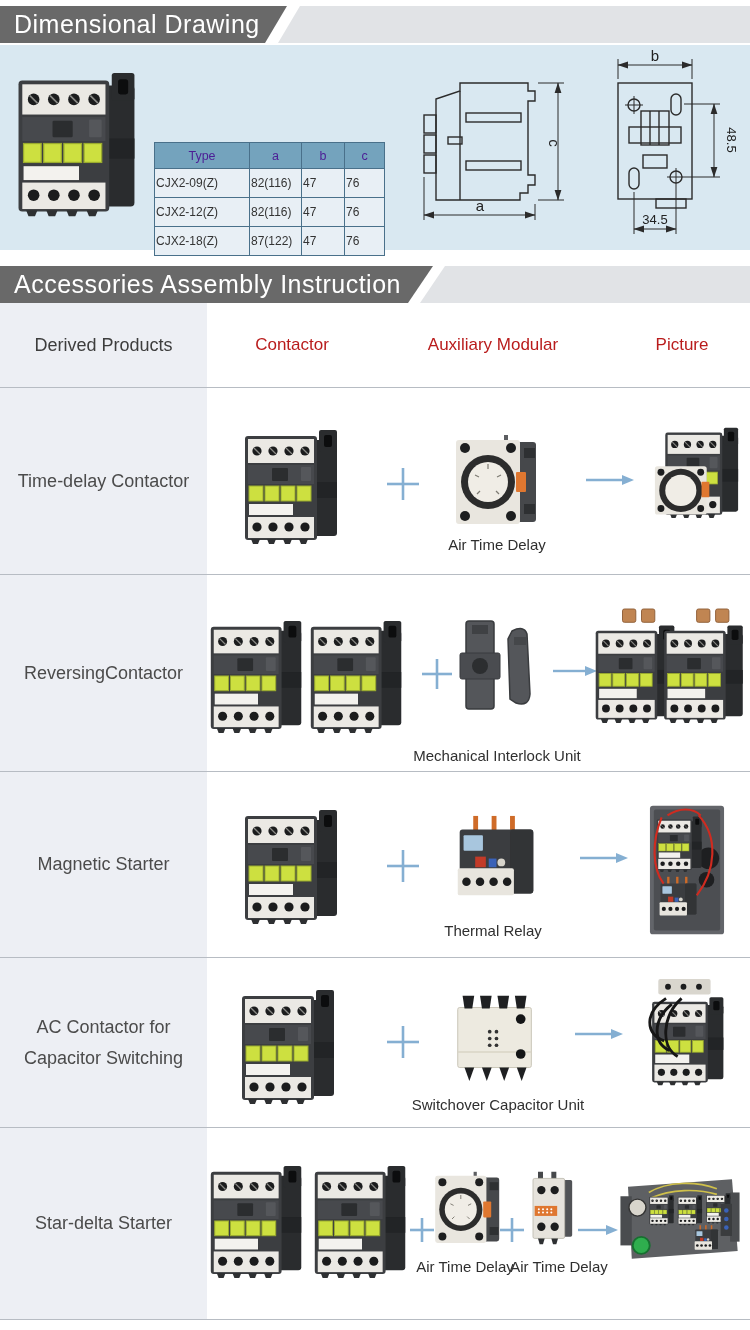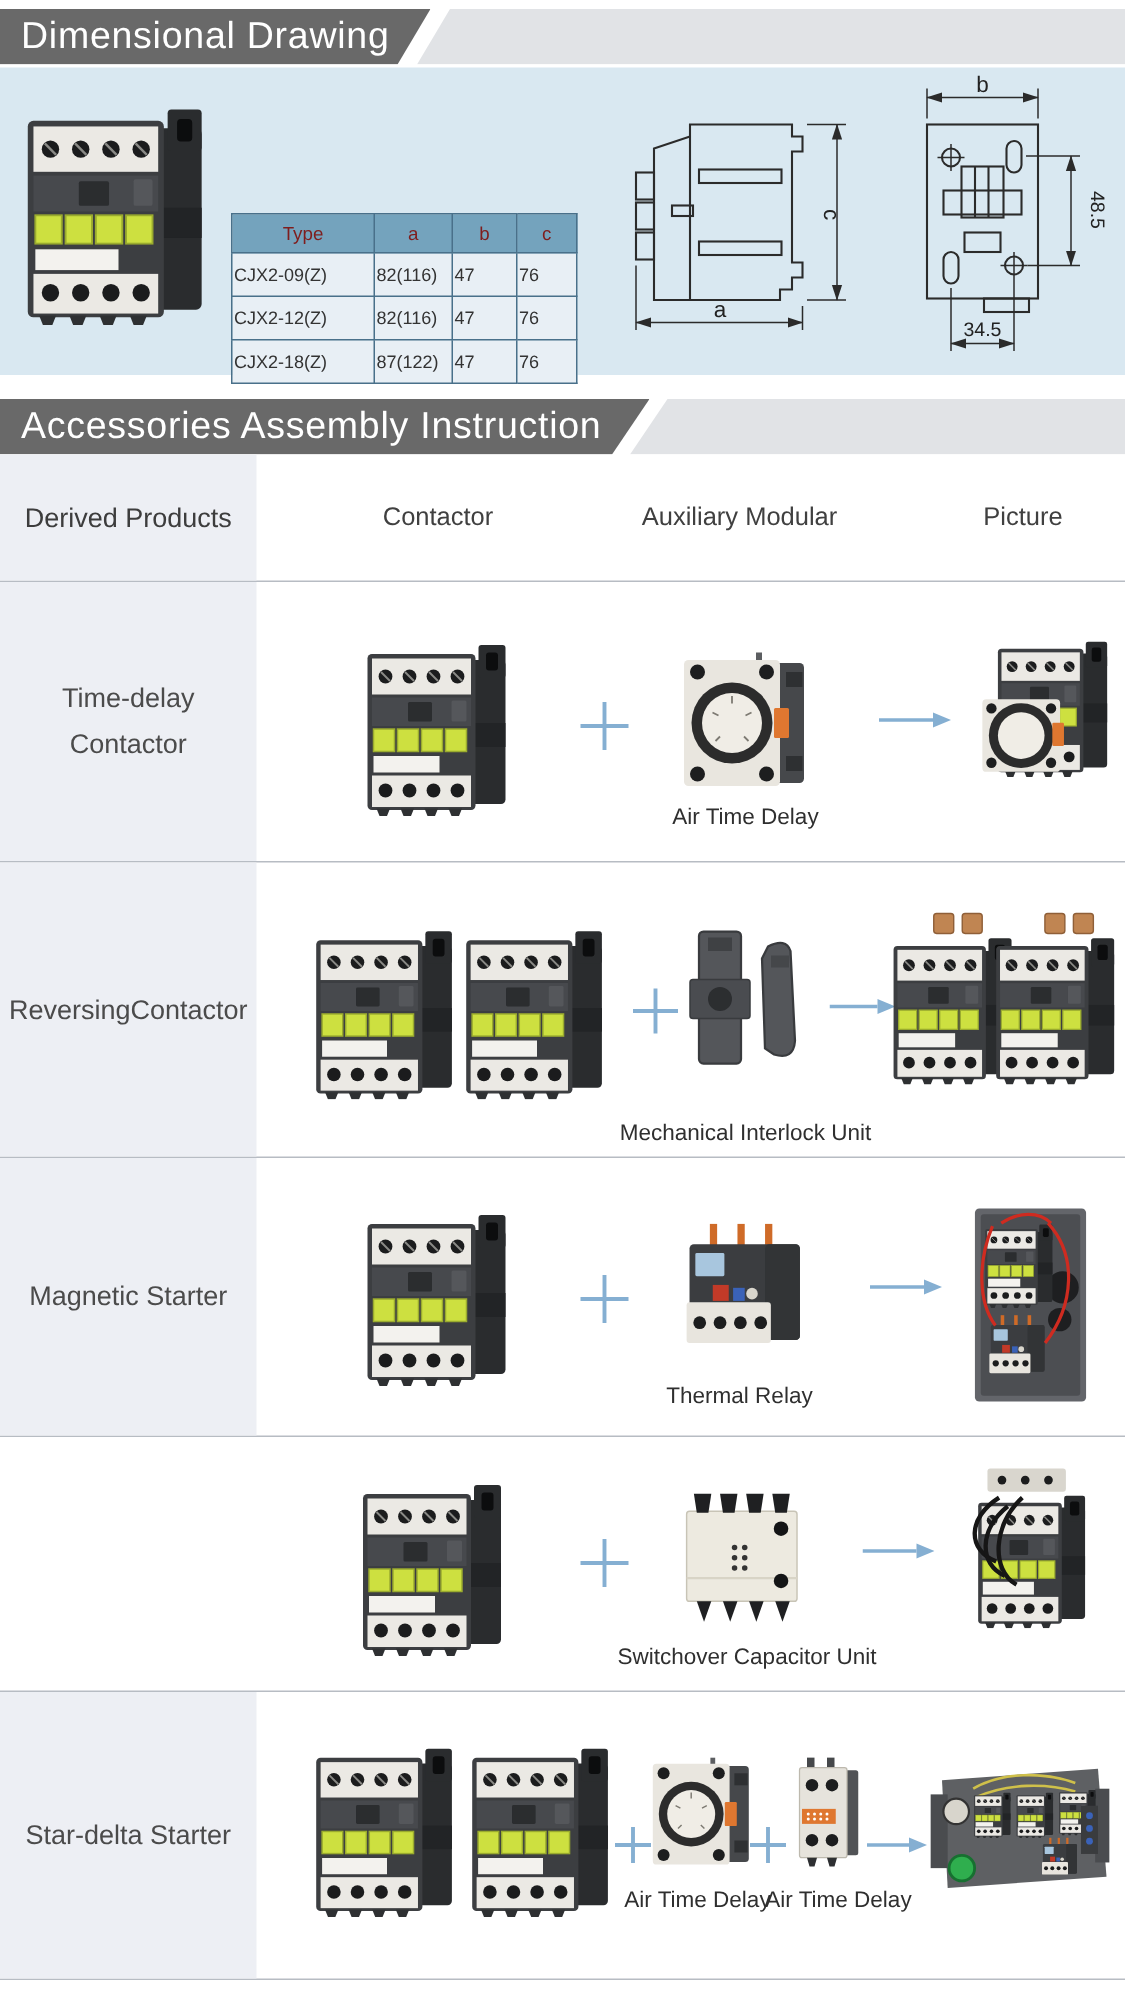--- a/index.html
+++ b/index.html
@@ -8,34 +8,34 @@
 
   
   .banner{position:absolute;left:0;width:750px;height:37px;}
   .banner .dark{position:absolute;left:0;top:0;height:37px;background:#696969;color:#fff;
     font-size:25px;font-weight:500;line-height:37px;padding-left:14px;box-sizing:border-box;letter-spacing:.5px;}
   .banner .light{position:absolute;top:0;height:37px;background:#e1e3e6;}
 
   
   .dim-section{position:absolute;left:0;top:45px;width:750px;height:205px;background:#d9e8f1;}
   .dim-table{position:absolute;left:154px;top:97px;border-collapse:collapse;font-size:12px;color:#333;}
-  .dim-table th{background:#74a3bd;color:#7f1d1d;font-weight:400;font-size:12.5px;height:23px;border:1px solid #49708a;}
+  .dim-table th{background:#74a3bd;color:#4c1d95;font-weight:400;font-size:12.5px;height:23px;border:1px solid #49708a;}
   .dim-table td{background:#e8eff5;height:26px;border:1px solid #49708a;}
   .col-type{width:92px}.col-a{width:49px}.col-b{width:40px}.col-c{width:37px}
 
   .tech{position:absolute;}
   .tech text{font-family:"Liberation Sans",sans-serif;fill:#222;}
 
   
   .acc-table{position:absolute;left:0;top:303px;width:750px;}
   .acc-row{position:absolute;left:0;width:750px;border-bottom:1px solid #b7bcc3;box-sizing:border-box;}
-  .acc-label-cell{position:absolute;left:0;top:0;bottom:0;width:171px;background:#edeff4;
+  .acc-label-cell{position:absolute;left:0;top:0;bottom:0;width:207px;background:#edeff4;
     display:flex;align-items:center;justify-content:center;text-align:center;
     font-size:18px;color:#4b4b4b;padding:0 10px;box-sizing:border-box;line-height:1.7;}
-  .acc-colhead{position:absolute;top:50%;transform:translate(-50%,-50%);font-size:17px;color:#404040;white-space:nowrap;}
+  .acc-colhead{position:absolute;top:50%;transform:translate(-50%,-50%);font-size:17px;color:#b91c1c;white-space:nowrap;}
   .acc-item{position:absolute;}
   .acc-caption{position:absolute;font-size:15px;color:#2f2f2f;white-space:nowrap;transform:translateX(-50%);}
   .plus-icon-svg line{stroke:#85afd2;stroke-width:2.6;}
   .arrow-icon-svg line{stroke:#85afd2;stroke-width:2.4;}
   .arrow-icon-svg polygon{fill:#85afd2;}
 </style>
 </head>
 <body>
 
 <svg width="0" height="0" style="position:absolute" aria-hidden="true">
@@ -401,20 +401,21 @@
         <use href="#sym-thermal" x="8" y="76" width="46" height="46"></use>
         <g stroke="#cf2b20" stroke-width="2.2" fill="none">
           <path d="M14 16 C4 40 4 68 16 84"></path>
           <path d="M52 14 C72 36 70 70 50 96"></path>
           <path d="M20 14 C32 6 46 6 54 14"></path>
         </g>
       </svg>
     </div>
 
     <div class="acc-row" style="top:655px;height:170px">
+      <div class="acc-label-cell">AC Contactor for Capacitor Switching</div>
       <svg class="acc-item" style="left:240px;top:26px" width="100" height="120" viewBox="0 0 100 120">
           <use href="#sym-contactor"></use>
         </svg>
       <svg class="acc-item plus-icon-svg" style="left:385px;top:66px" width="36" height="36">
           <line x1="18" y1="2" x2="18" y2="34"></line>
           <line x1="2" y1="18" x2="34" y2="18"></line>
         </svg>
       <svg class="acc-item" style="left:450px;top:34px" width="92" height="92" viewBox="0 0 95 95">
           <use href="#sym-capunit"></use>
         </svg>

